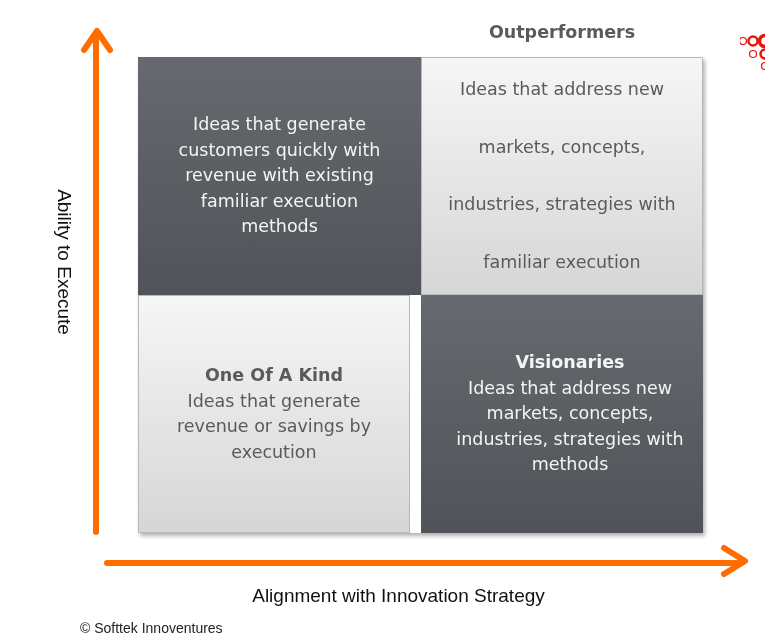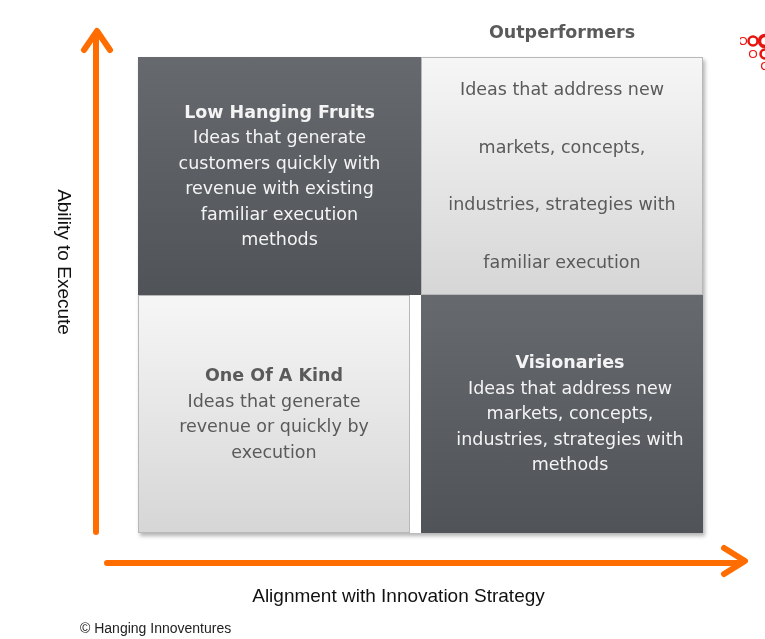--- a/index.html
+++ b/index.html
@@ -37,47 +37,46 @@
   <circle cx="13" cy="9" r="4.5" fill="none" stroke="#e8140f" stroke-width="2.5"></circle>
   <circle cx="25" cy="9" r="5.5" fill="none" stroke="#e8140f" stroke-width="3.5"></circle>
   <circle cx="13" cy="22" r="3.5" fill="none" stroke="#e8140f" stroke-width="1.2"></circle>
   <circle cx="25" cy="22" r="4.5" fill="none" stroke="#e8140f" stroke-width="2.5"></circle>
   <circle cx="25" cy="34" r="3.5" fill="none" stroke="#e8140f" stroke-width="1.2"></circle>
 </svg>
 
 <div class="grid-shadow"></div>
 
 <div class="quad dark" id="q-tl">
-  <div class="title">Low Hanging Fruits</div>
   <div>Ideas that generate</div>
   <div>customers quickly with</div>
   <div>revenue with existing</div>
   <div>familiar execution</div>
   <div>methods</div>
 </div>
 
 <div class="quad light" id="q-tr">
   <div class="title">Outperformers</div>
   <div>Ideas that address new</div>
   <div>markets, concepts,</div>
   <div>industries, strategies with</div>
   <div>familiar execution</div>
   <div>methods</div>
 </div>
 
 <div class="quad light" id="q-bl">
   <div class="title">One Of A Kind</div>
   <div>Ideas that generate</div>
-  <div>revenue or quickly by</div>
+  <div>revenue or savings by</div>
   <div>execution</div>
 </div>
 
 <div class="quad dark" id="q-br">
   <div class="title">Visionaries</div>
   <div>Ideas that address new</div>
   <div>markets, concepts,</div>
   <div>industries, strategies with</div>
   <div>methods</div>
 </div>
 
 <div class="ylabel">Ability to Execute</div>
 <div class="xlabel"><span>Alignment with Innovation Strategy</span></div>
-<div class="copyright">© Hanging Innoventures</div>
+<div class="copyright">© Softtek Innoventures</div>
 
 </body></html>

